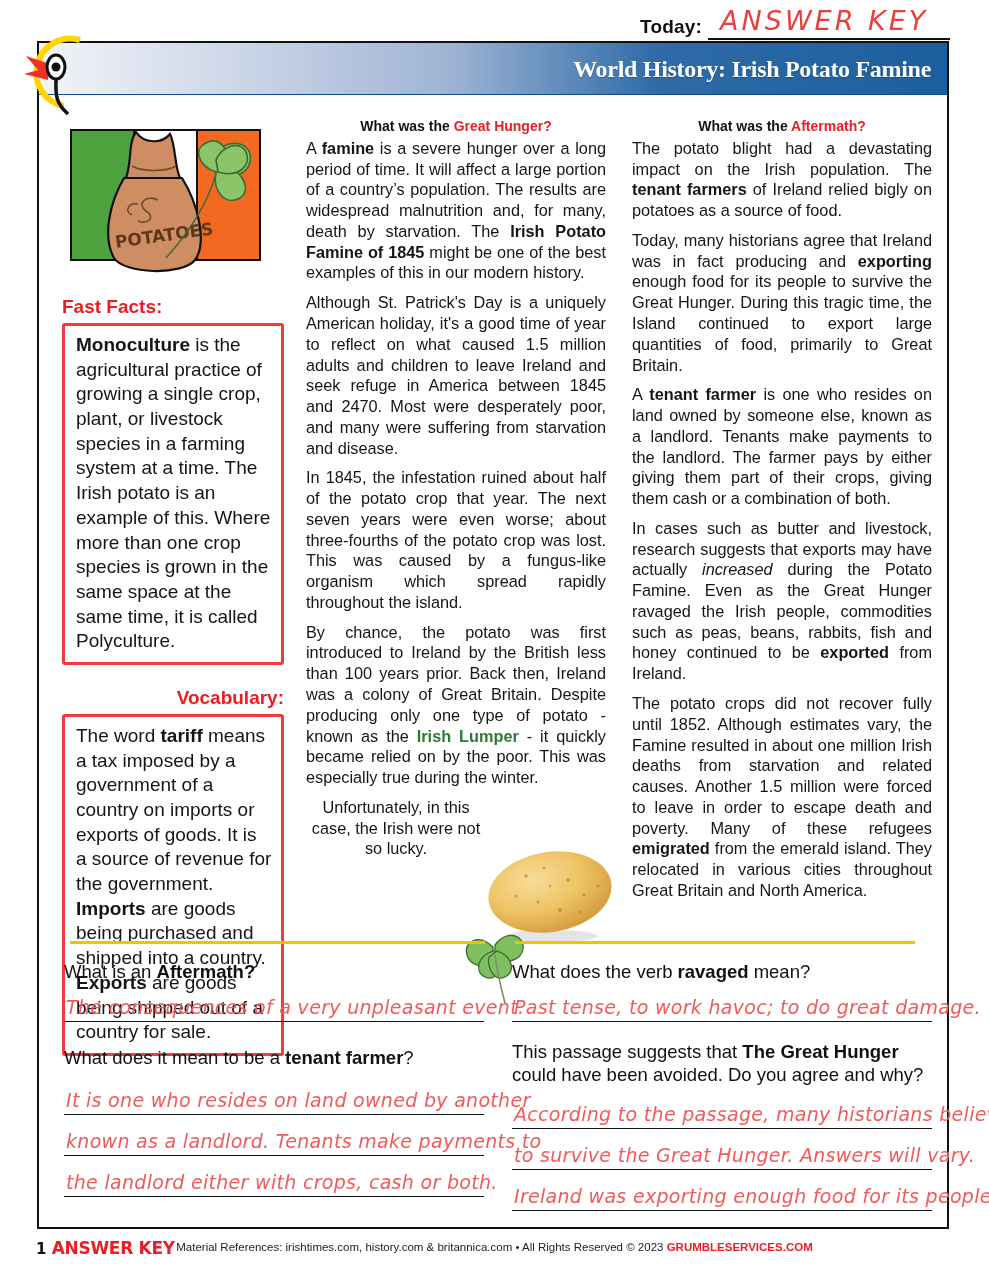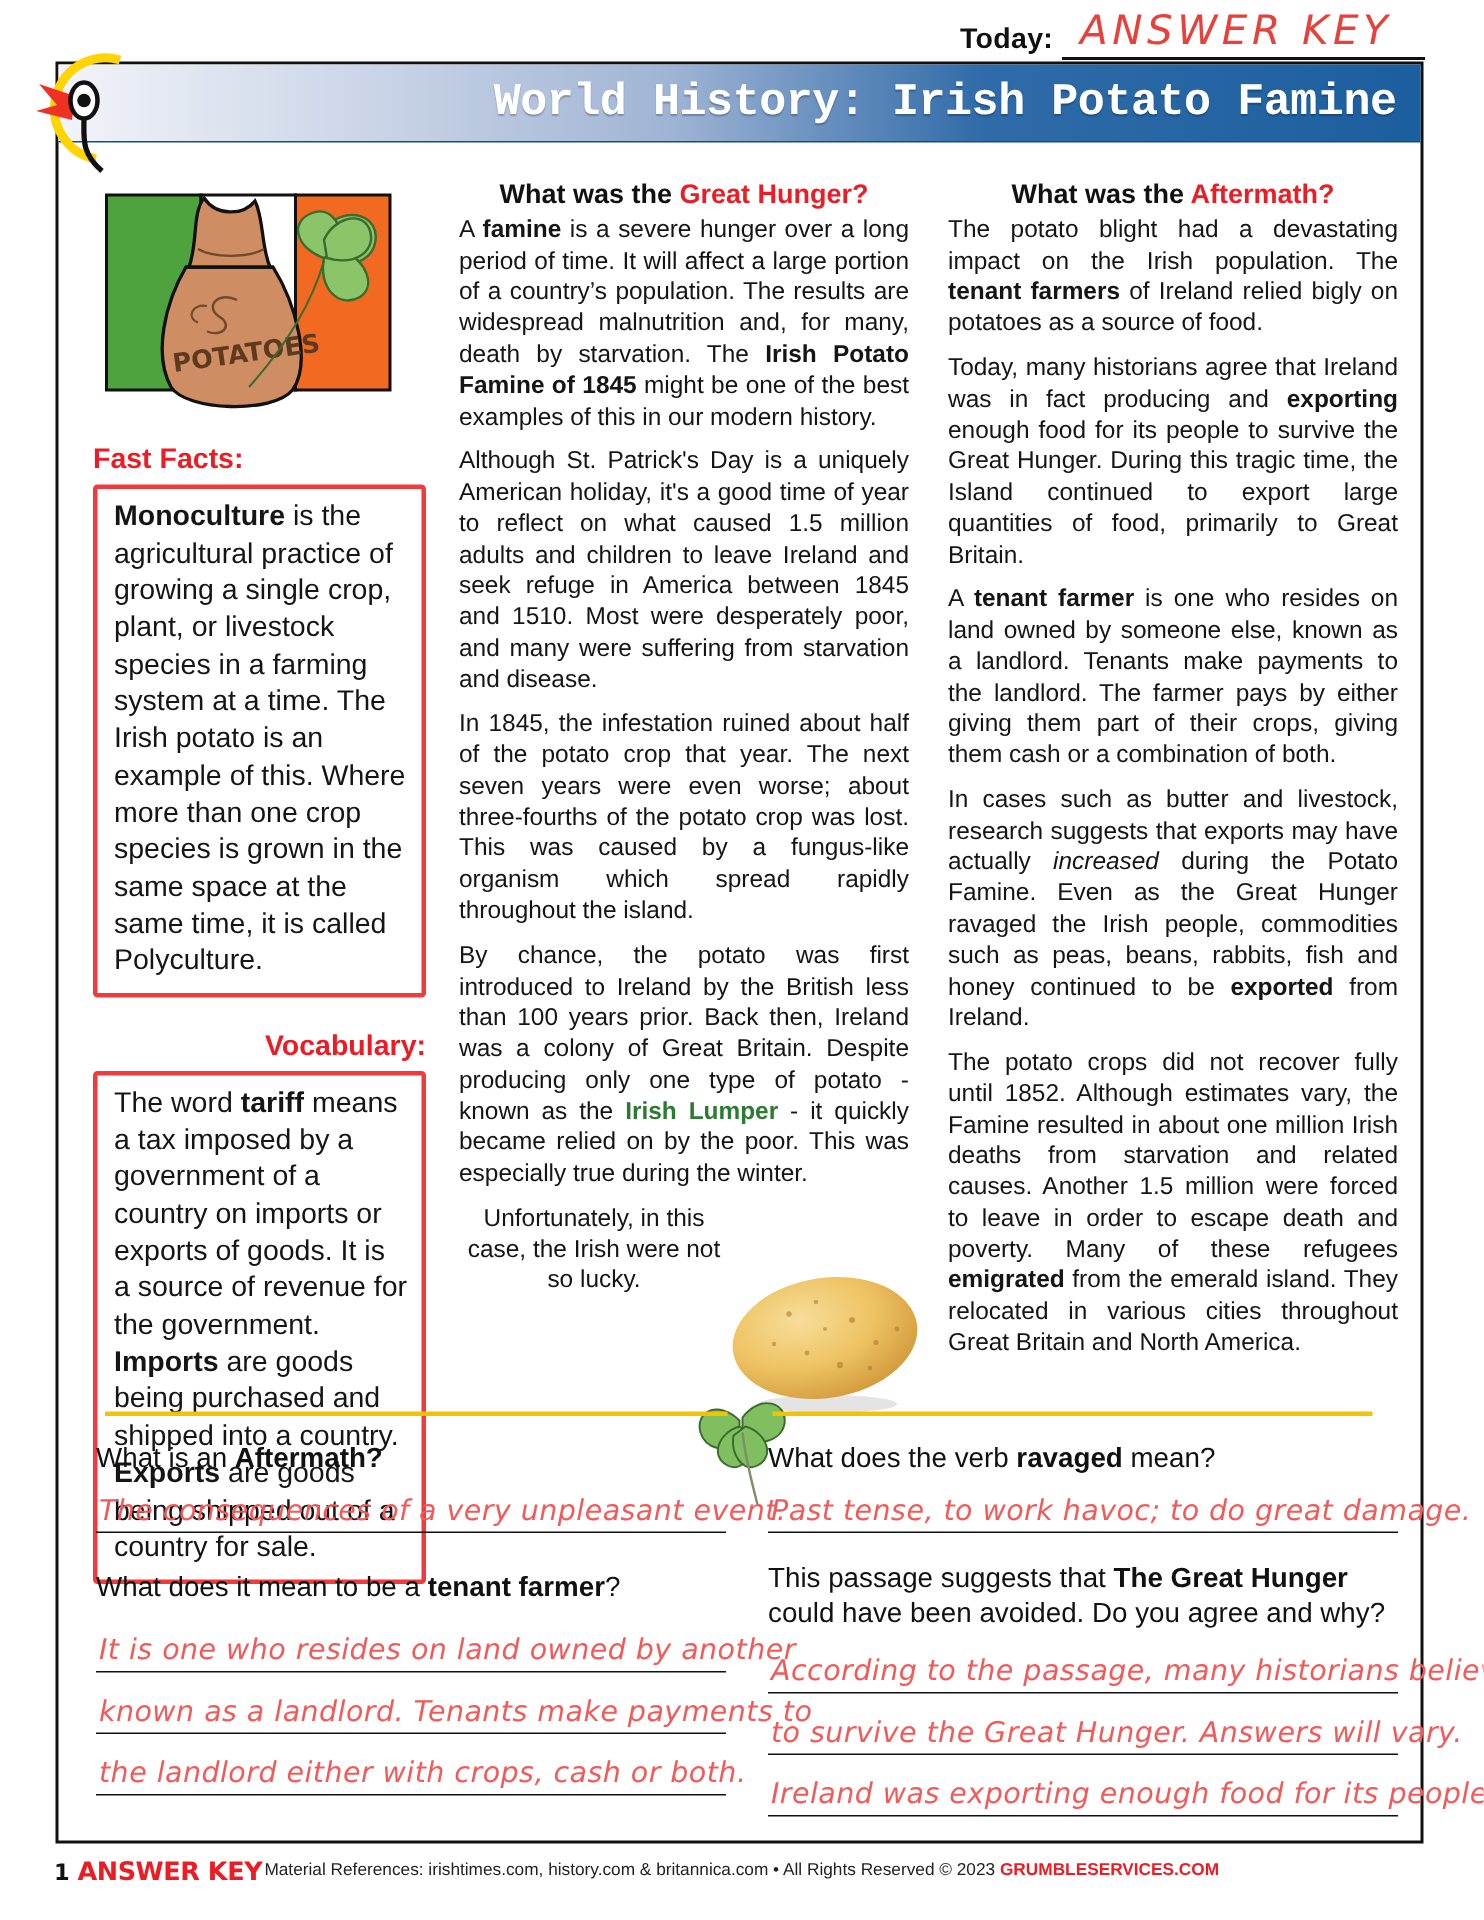--- a/index.html
+++ b/index.html
@@ -66,23 +66,23 @@
     width: 908px; height: 52px;
     background: linear-gradient(to right, #f2f4f8 0%, #ccd6e8 22%, #9fb4d4 45%, #2f6ba8 68%, #1c5f9e 100%);
     box-sizing: border-box;
     border-bottom: 1px solid #0f4f86;
   }
   .banner-title {
     position: absolute;
     right: 16px; top: 50%;
     transform: translateY(-50%);
     color: #ffffff;
-    font-family: Liberation Mono, monospace;
+    font-family: Liberation Serif, serif;
     font-weight: bold;
-    font-size: 30px;
+    font-size: 24px;
     letter-spacing: -0.3px;
     white-space: nowrap;
     text-shadow: 0 1px 1px rgba(0,0,0,.25);
   }
 
   
   .bird { position: absolute; left: 22px; top: 32px; width: 80px; height: 90px; }
 
   
   .illus { position: absolute; left: 66px; top: 118px; width: 225px; height: 170px; }
@@ -118,21 +118,21 @@
     width: 300px;
     font-size: 16.3px;
     line-height: 1.275;
     text-align: justify;
     color: #151515;
   }
   .col.mid { left: 306px; }
   .col.right { left: 632px; }
   .col h2 {
     margin: 0 0 2px 0;
-    font-size: 18px;
+    font-size: 14px;
     font-weight: bold;
     color: #111;
     text-align: center;
   }
   .col h2 .hl { color: #ec1c24; }
   .col p { margin: 0 0 9px 0; }
   .col p.last { margin-bottom: 0; }
   .green { color: #2d7a33; font-weight: bold; }
   em { font-style: italic; }
 
@@ -257,21 +257,21 @@
     <div class="side-gap"></div>
     <div class="side-head right">Vocabulary:</div>
     <div class="side-box">
       <span>The word </span><b>tariff</b><span> means a tax imposed by a government of a country on imports or exports of goods. It is a source of revenue for the government. </span><b>Imports</b><span> are goods being purchased and shipped into a country. </span><b>Exports</b><span> are goods being shipped out of a country for sale.</span>
     </div>
   </div>
 
   <div class="col mid">
     <h2><span>What was the </span><span class="hl">Great Hunger?</span></h2>
     <p><span>A </span><b>famine</b><span> is a severe hunger over a long period of time. It will affect a large portion of a country’s population. The results are widespread malnutrition and, for many, death by starvation. The </span><b>Irish Potato Famine of 1845</b><span> might be one of the best examples of this in our modern history.</span></p>
-    <p>Although St. Patrick's Day is a uniquely American holiday, it's a good time of year to reflect on what caused 1.5 million adults and children to leave Ireland and seek refuge in America between 1845 and 1510. Most were desperately poor, and many were suffering from starvation and disease.</p>
+    <p>Although St. Patrick's Day is a uniquely American holiday, it's a good time of year to reflect on what caused 1.5 million adults and children to leave Ireland and seek refuge in America between 1845 and 2470. Most were desperately poor, and many were suffering from starvation and disease.</p>
     <p>In 1845, the infestation ruined about half of the potato crop that year. The next seven years were even worse; about three-fourths of the potato crop was lost. This was caused by a fungus-like organism which spread rapidly throughout the island.</p>
     <p><span>By chance, the potato was first introduced to Ireland by the British less than 100 years prior. Back then, Ireland was a colony of Great Britain. Despite producing only one type of potato - known as the </span><span class="green">Irish Lumper</span><span> - it quickly became relied on by the poor. This was especially true during the winter.</span></p>
     <p class="last" style="width:180px;text-align:center;">Unfortunately, in this case, the Irish were not so lucky.</p>
   </div>
 
   <div class="col right">
     <h2><span>What was the </span><span class="hl">Aftermath?</span></h2>
     <p><span>The potato blight had a devastating impact on the Irish population. The </span><b>tenant farmers</b><span> of Ireland relied bigly on potatoes as a source of food.</span></p>
     <p><span>Today, many historians agree that Ireland was in fact producing and </span><b>exporting</b><span> enough food for its people to survive the Great Hunger. During this tragic time, the Island continued to export large quantities of food, primarily to Great Britain.</span></p>
     <p><span>A </span><b>tenant farmer</b><span> is one who resides on land owned by someone else, known as a landlord. Tenants make payments to the landlord. The farmer pays by either giving them part of their crops, giving them cash or a combination of both.</span></p>

